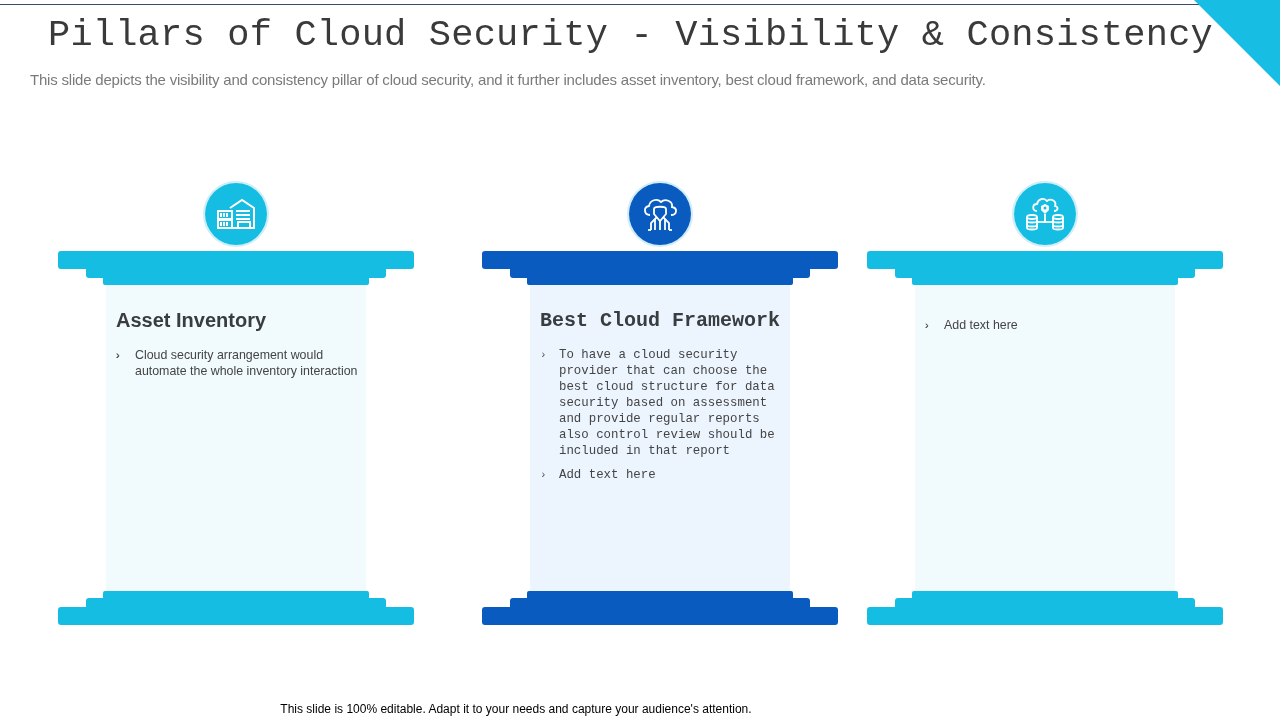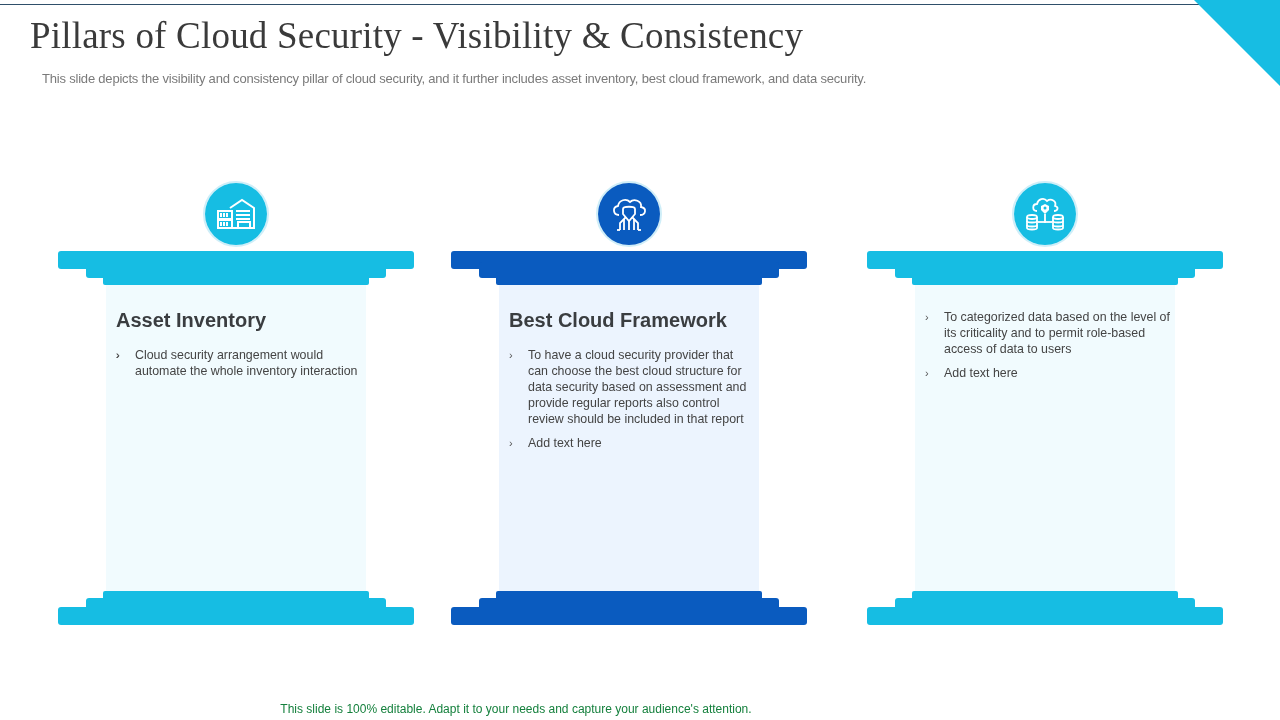--- a/index.html
+++ b/index.html
@@ -3,24 +3,24 @@
 <meta charset="utf-8">
 <style>
   * { margin: 0; padding: 0; box-sizing: border-box; }
   html, body { width: 1280px; height: 720px; overflow: hidden; background: #ffffff; }
   body { position: relative; font-family: "Liberation Sans", sans-serif; }
 
   .top-line { position: absolute; left: 0; top: 4px; width: 1205px; height: 1px; background: #2f4f6a; }
   .corner { position: absolute; right: 0; top: 0; width: 0; height: 0;
             border-top: 86px solid #17bde3; border-left: 86px solid transparent; }
 
-  .title { position: absolute; left: 30px; top: 14px; font-family: Liberation Serif, serif;
+  .title { position: absolute; left: 48px; top: 14px; font-family: Liberation Mono, monospace;
            font-size: 37px; font-weight: 300; color: #3a3a3a; letter-spacing: 0.2px; white-space: nowrap; }
-  .subtitle { position: absolute; left: 30px; top: 71px; font-size: 13px; color: #7a7a7a; white-space: nowrap; letter-spacing: -0.2px; margin-left: 12px; }
-  .footer { position: absolute; left: 0; width: 1032px; top: 702px; text-align: center; font-size: 12px; color: #15803d; }
+  .subtitle { position: absolute; left: 30px; top: 71px; font-size: 15px; color: #7a7a7a; white-space: nowrap; letter-spacing: -0.2px; }
+  .footer { position: absolute; left: 0; width: 1032px; top: 702px; text-align: center; font-size: 12px; color: #000000; }
 
   .pillar { position: absolute; top: 0; width: 356px; height: 580px; }
   .icon-circle { position: absolute; left: 145px; top: 181px; width: 66px; height: 66px; border-radius: 50%;
                  border: 2px solid #cfeef8; display: flex; align-items: center; justify-content: center; }
   .icon-circle .inner { width: 62px; height: 62px; border-radius: 50%; display: flex; align-items: center; justify-content: center; }
 
   .cap-1 { position: absolute; left: 0; top: 251px; width: 356px; height: 18px; border-radius: 3px; }
   .cap-2 { position: absolute; left: 28px; top: 262px; width: 300px; height: 16px; border-radius: 3px; }
   .cap-3 { position: absolute; left: 45px; top: 272px; width: 266px; height: 13px; border-radius: 2px; }
 
@@ -80,21 +80,21 @@
   <div class="content">
     <div class="heading">Asset Inventory</div>
     <ul class="bullets">
       <li><span class="chev">›</span></li>
       <li><span class="chev">›</span></li>
       <li><span class="chev">›</span><span>Cloud security arrangement would automate the whole inventory interaction</span></li>
     </ul>
   </div>
 </div>
 
-<div class="pillar" style="left:451px;">
+<div class="pillar" style="left:482px;font-family:Liberation Mono, monospace;">
   <div class="icon-circle">
     <div class="inner dark">
       <svg width="40" height="38" viewBox="0 0 40 38" fill="none" stroke="#fff" stroke-width="1.8">
         <path d="M10 20 C4 20 3 12 9 11 C10 5 17 3 21 7 C25 3 33 6 32 12 C38 13 37 20 31 20"></path>
         <path d="M14 14 C14 11 26 11 26 14 L26 19 L20 26 L14 19 Z"></path>
         <path d="M20 26 L20 35"></path>
         <path d="M17 22 L11 28 L11 35"></path>
           <path d="M23 22 L29 28 L29 35"></path>
         <path d="M15 24 L15 35"></path>
           <path d="M25 24 L25 35"></path>
@@ -141,19 +141,19 @@
   </div>
   <div class="cap-1 light"></div>
   <div class="cap-2 light"></div>
   <div class="cap-3 light"></div>
   <div class="shaft shaft-light"></div>
   <div class="base-3 light"></div>
   <div class="base-2 light"></div>
   <div class="base-1 light"></div>
   <div class="content">
     <ul class="bullets">
-      <li><span class="chev">›</span><span>To categorized data based on the level of its criticality and to permit role-based access of data to users</span></li>
+      <li><span class="chev">›</span></li>
       <li><span class="chev">›</span><span>Add text here</span></li>
     </ul>
   </div>
 </div>
 
 <p class="footer">This slide is 100% editable. Adapt it to your needs and capture your audience's attention.</p>
 
 </body></html>

